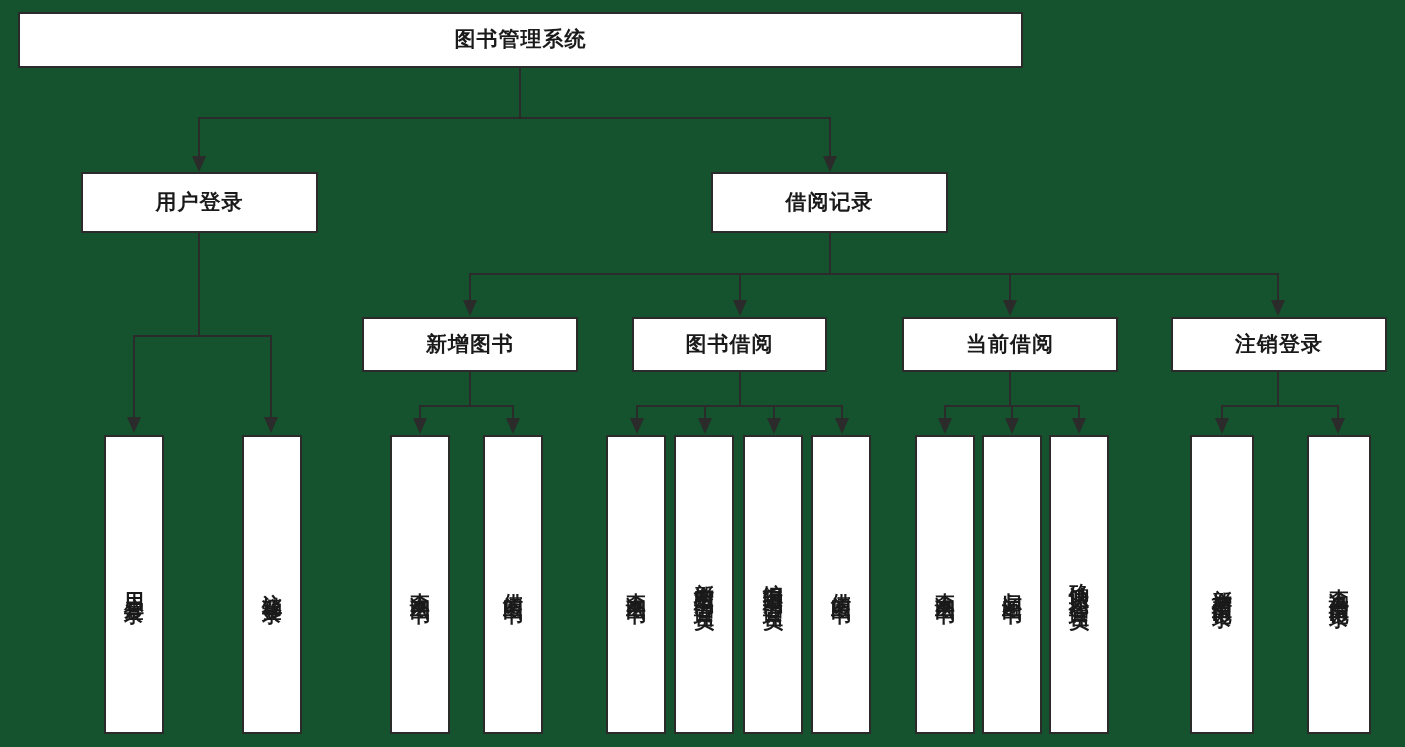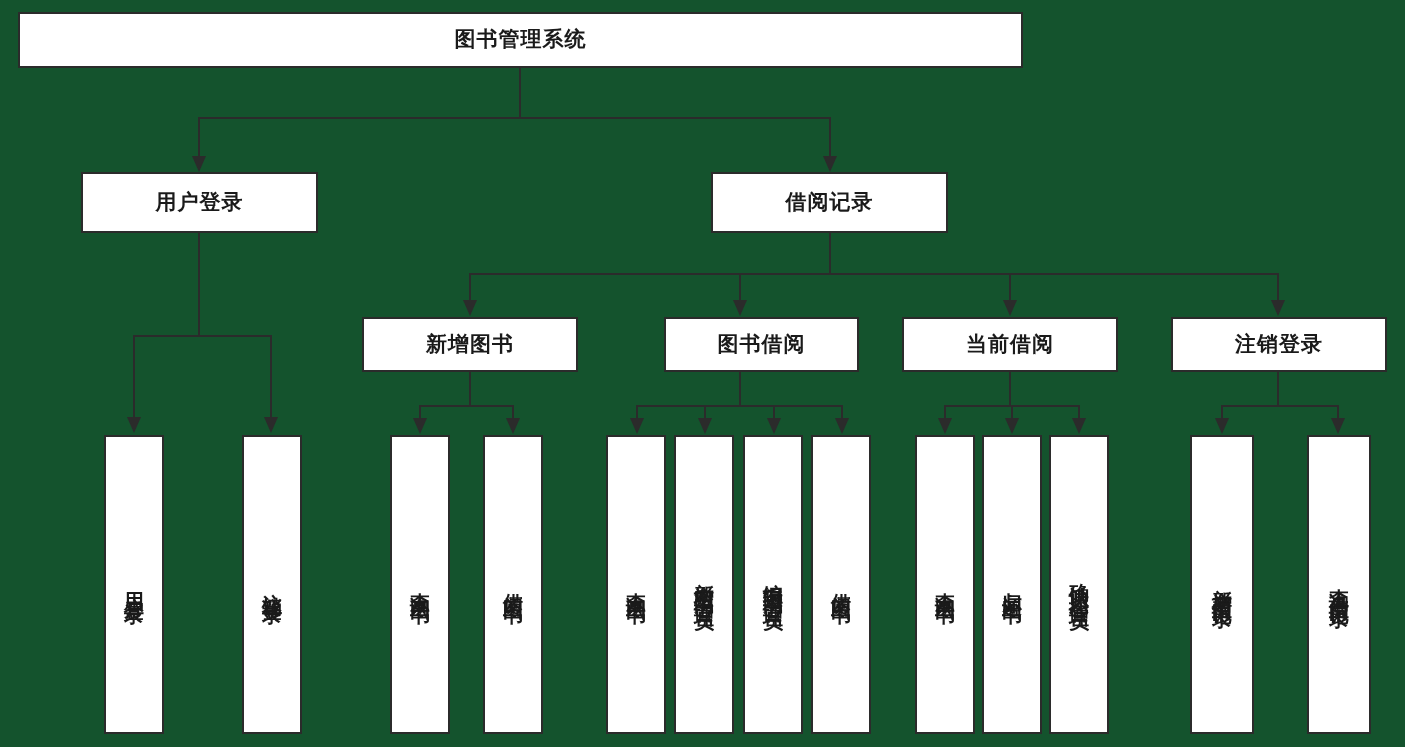--- a/index.html
+++ b/index.html
@@ -115,21 +115,21 @@
 
   <div class="conn v" style="left:1009px; top:273px; height:30px;"></div>
   <div class="arrow" style="left:1003px; top:300px;"></div>
 
   <div class="conn v" style="left:1277px; top:273px; height:30px;"></div>
   <div class="arrow" style="left:1271px; top:300px;"></div>
 
   <div class="node horiz" style="left:362px; top:317px; width:216px; height:55px;">
     <span class="label">新增图书</span>
   </div>
-  <div class="node horiz" style="left:664px; top:317px; width:195px; height:55px;">
+  <div class="node horiz" style="left:632px; top:317px; width:195px; height:55px;">
     <span class="label">图书借阅</span>
   </div>
   <div class="node horiz" style="left:902px; top:317px; width:216px; height:55px;">
     <span class="label">当前借阅</span>
   </div>
   <div class="node horiz" style="left:1171px; top:317px; width:216px; height:55px;">
     <span class="label">注销登录</span>
   </div>
 
   <div class="conn v" style="left:469px; top:372px; height:34px;"></div>

